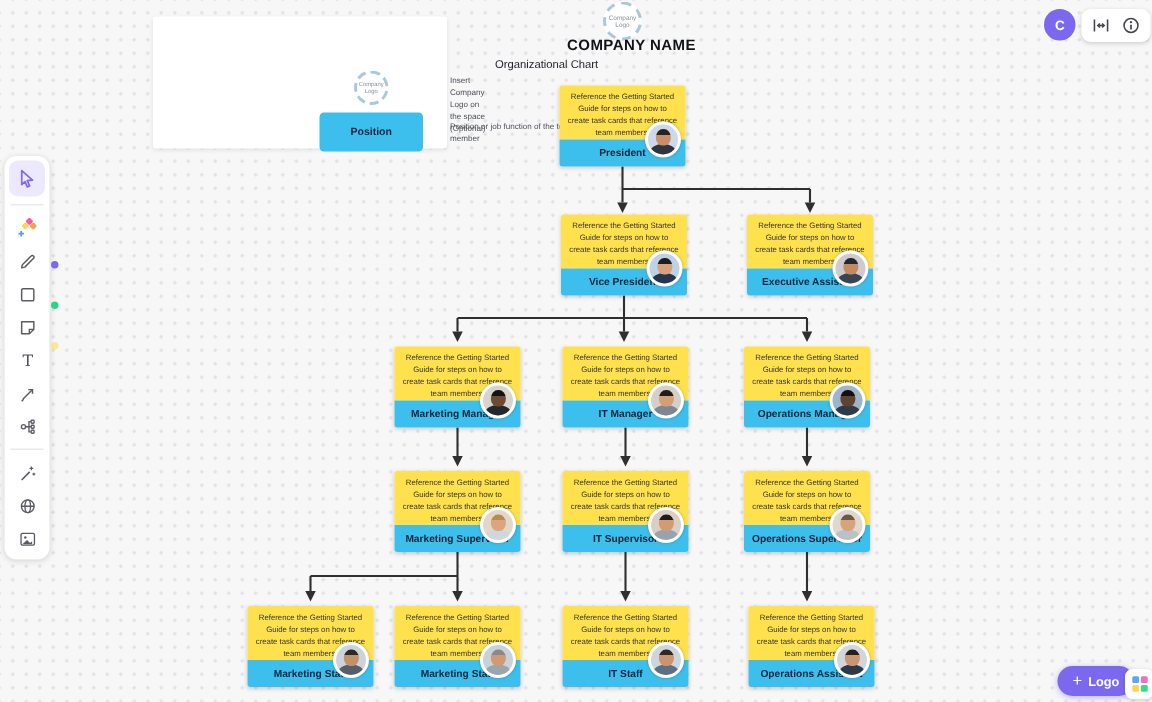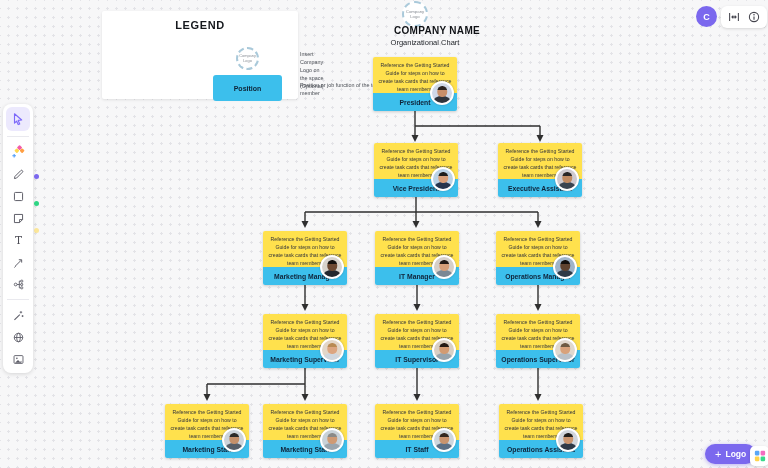--- a/index.html
+++ b/index.html
@@ -23,22 +23,22 @@
   .logo-circle{position:absolute;border-radius:50%;background:#fff;border:2px dashed #a9c9da;
     display:flex;align-items:center;justify-content:center;text-align:center;color:#8a8f96;white-space:pre-line;box-sizing:border-box;}
   .legend .logo-circle{left:134px;top:36px;width:23px;height:23px;font-size:3.9px;line-height:1.25;}
   .legend-cap1{position:absolute;left:198px;top:39px;font-size:5.4px;line-height:1.5;color:#4a4e55;white-space:pre-line;}
   .legend-pos{position:absolute;left:111px;top:64px;width:69px;height:26px;background:var(--blue);border-radius:3px;
     display:flex;align-items:center;justify-content:center;font-size:7px;font-weight:700;color:#0e2437;}
   .legend-cap2{position:absolute;left:198px;top:70px;width:92px;font-size:5.4px;line-height:1.5;color:#4a4e55;}
 
   
   .hdr-circle{left:402px;top:1px;width:26px;height:26px;font-size:4.3px;line-height:1.25;position:absolute;}
-  .hdr-name{position:absolute;left:342px;top:25px;width:190px;text-align:center;font-size:10px;font-weight:800;letter-spacing:.3px;color:#101216;}
-  .hdr-sub{position:absolute;left:330px;top:38px;width:190px;text-align:center;font-size:7.5px;color:#23262b;}
+  .hdr-name{position:absolute;left:326px;top:25px;width:190px;text-align:center;font-size:10px;font-weight:800;letter-spacing:.3px;color:#101216;}
+  .hdr-sub{position:absolute;left:330px;top:38px;width:190px;text-align:left;font-size:7.5px;color:#23262b;}
 
   
   .card{position:absolute;width:84px;height:54px;border-radius:2px;box-shadow:0 1px 3px rgba(0,0,0,.18);cursor:pointer;}
   .note{height:36px;background:var(--yellow);border-radius:2px 2px 0 0;box-sizing:border-box;
     padding:4px 5px 0 5px;font-size:5.2px;line-height:1.55;text-align:center;color:#33343a;overflow:hidden;}
   .plabel{height:18px;background:var(--blue);border-radius:0 0 2px 2px;display:flex;align-items:center;justify-content:center;
     font-size:6.8px;font-weight:700;color:#0f2339;}
   .avatar{position:absolute;right:3px;top:24px;width:24px;height:24px;border-radius:50%;background:var(--abg,#ccd4dc);
     border:2px solid #fff;box-sizing:border-box;overflow:hidden;box-shadow:0 0 2px rgba(0,0,0,.25);}
   .avatar::after{content:"";position:absolute;left:50%;bottom:-3px;transform:translateX(-50%);width:17px;height:10px;
@@ -83,21 +83,20 @@
         <polygon points="413.5,304 420.5,304 417,311"></polygon>
         <polygon points="534.5,304 541.5,304 538,311"></polygon>
       <polygon points="203.5,394 210.5,394 207,401"></polygon>
         <polygon points="301.5,394 308.5,394 305,401"></polygon>
       <polygon points="413.5,394 420.5,394 417,401"></polygon>
         <polygon points="534.5,394 541.5,394 538,401"></polygon>
     </g>
   </svg>
 
   <div class="legend">
-    <div class="legend-title">LEGEND</div>
     <div class="logo-circle">Company
 Logo</div>
     <div class="legend-cap1">Insert Company
 Logo on the space
 (Optional)</div>
     <div class="legend-pos">Position</div>
     <div class="legend-cap2">Position or job function of the team member</div>
   </div>
 
   <div class="logo-circle hdr-circle">Company

